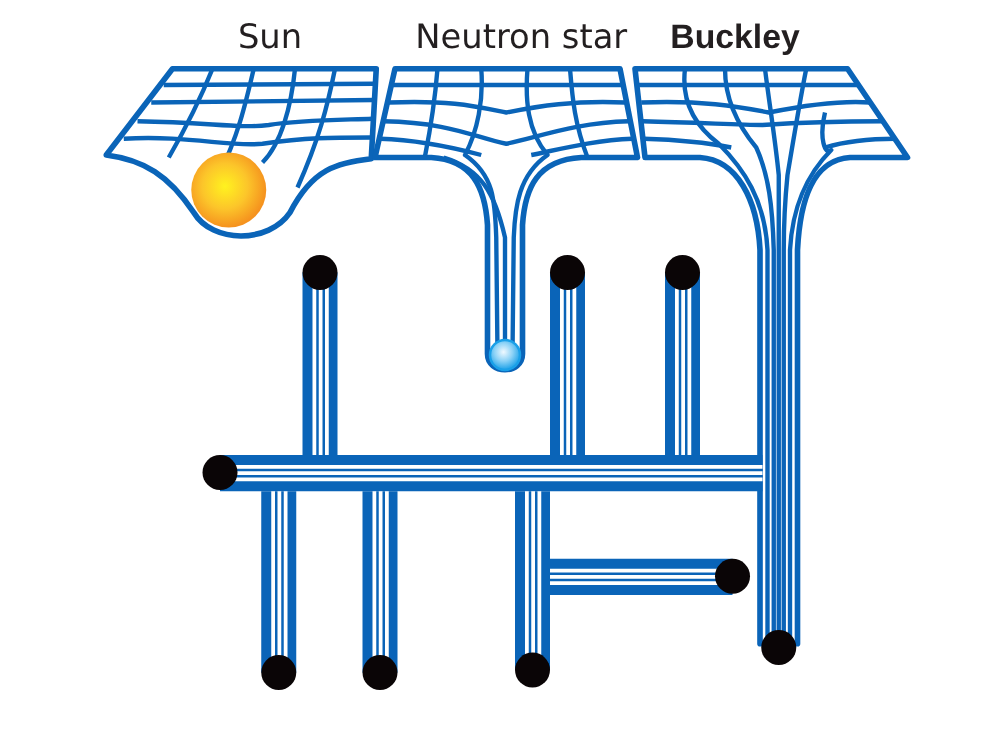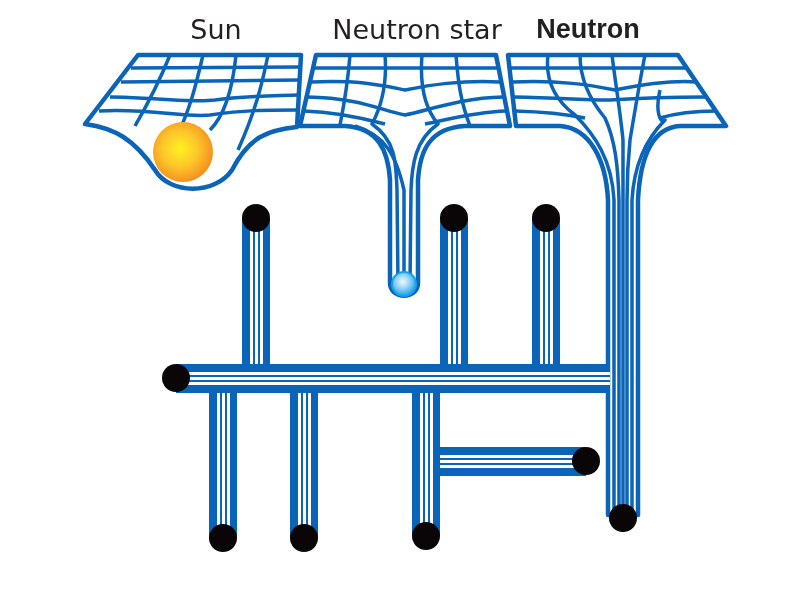--- a/index.html
+++ b/index.html
@@ -6,21 +6,21 @@
     body { width:800px; height:600px; position:relative; overflow:hidden; font-family:"Liberation Sans", sans-serif; }
     .label { position:absolute; top:14px; font-size:27px; color:#231f20; text-align:center; font-family:"DejaVu Sans", sans-serif; }
     .label.bold { font-weight:bold; font-family:"Liberation Sans", sans-serif; font-size:27px; }
     svg { position:absolute; left:0; top:0; }
   </style>
 </head>
 <body>
 
 <div class="label" style="left:176px;width:80px;">Sun</div>
 <div class="label" style="left:317px;width:200px;">Neutron star</div>
-<div class="label bold" style="left:528px;width:120px;">Neutron</div>
+<div class="label bold" style="left:528px;width:120px;">Buckley</div>
 
 <svg width="800" height="600" viewBox="0 0 800 600">
   <defs>
     <radialGradient id="sunGrad" cx="0.45" cy="0.45" r="0.55">
       <stop offset="0" stop-color="#fff21f"></stop>
       <stop offset="0.55" stop-color="#fcc52a"></stop>
       <stop offset="1" stop-color="#f5921e"></stop>
     </radialGradient>
     <radialGradient id="nsGrad" cx="0.45" cy="0.4" r="0.6">
       <stop offset="0" stop-color="#f0f9ff"></stop>

